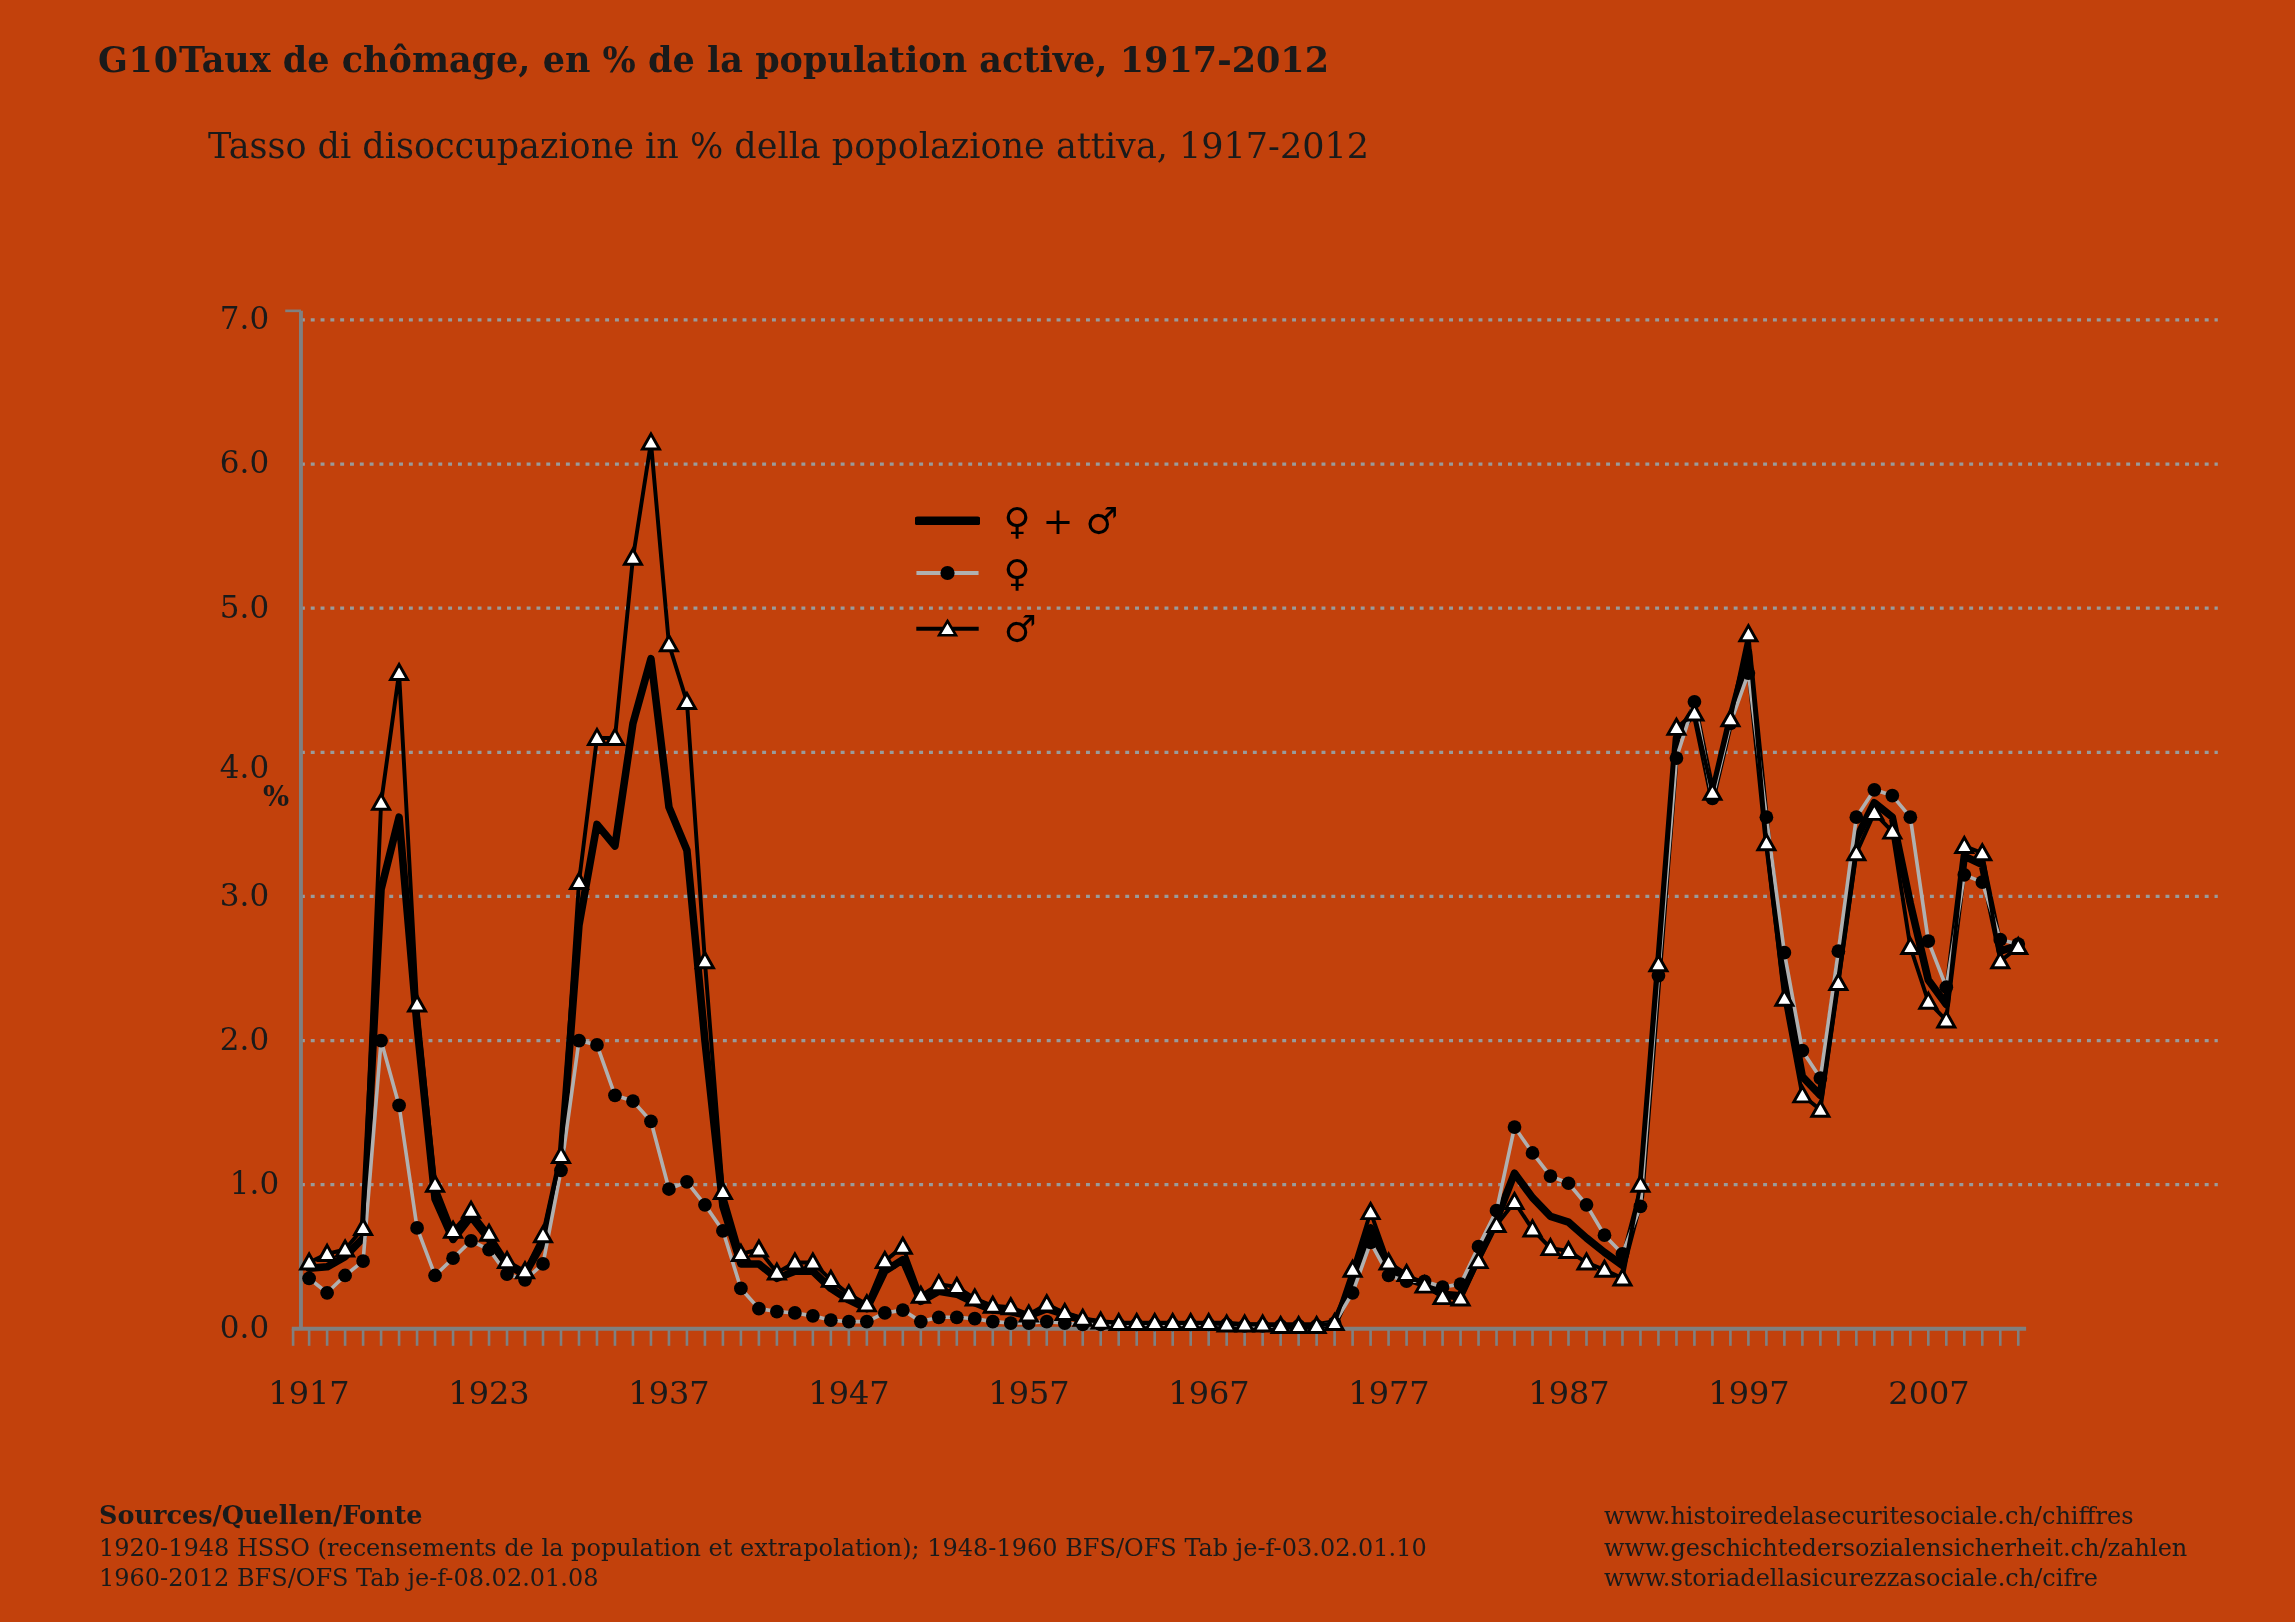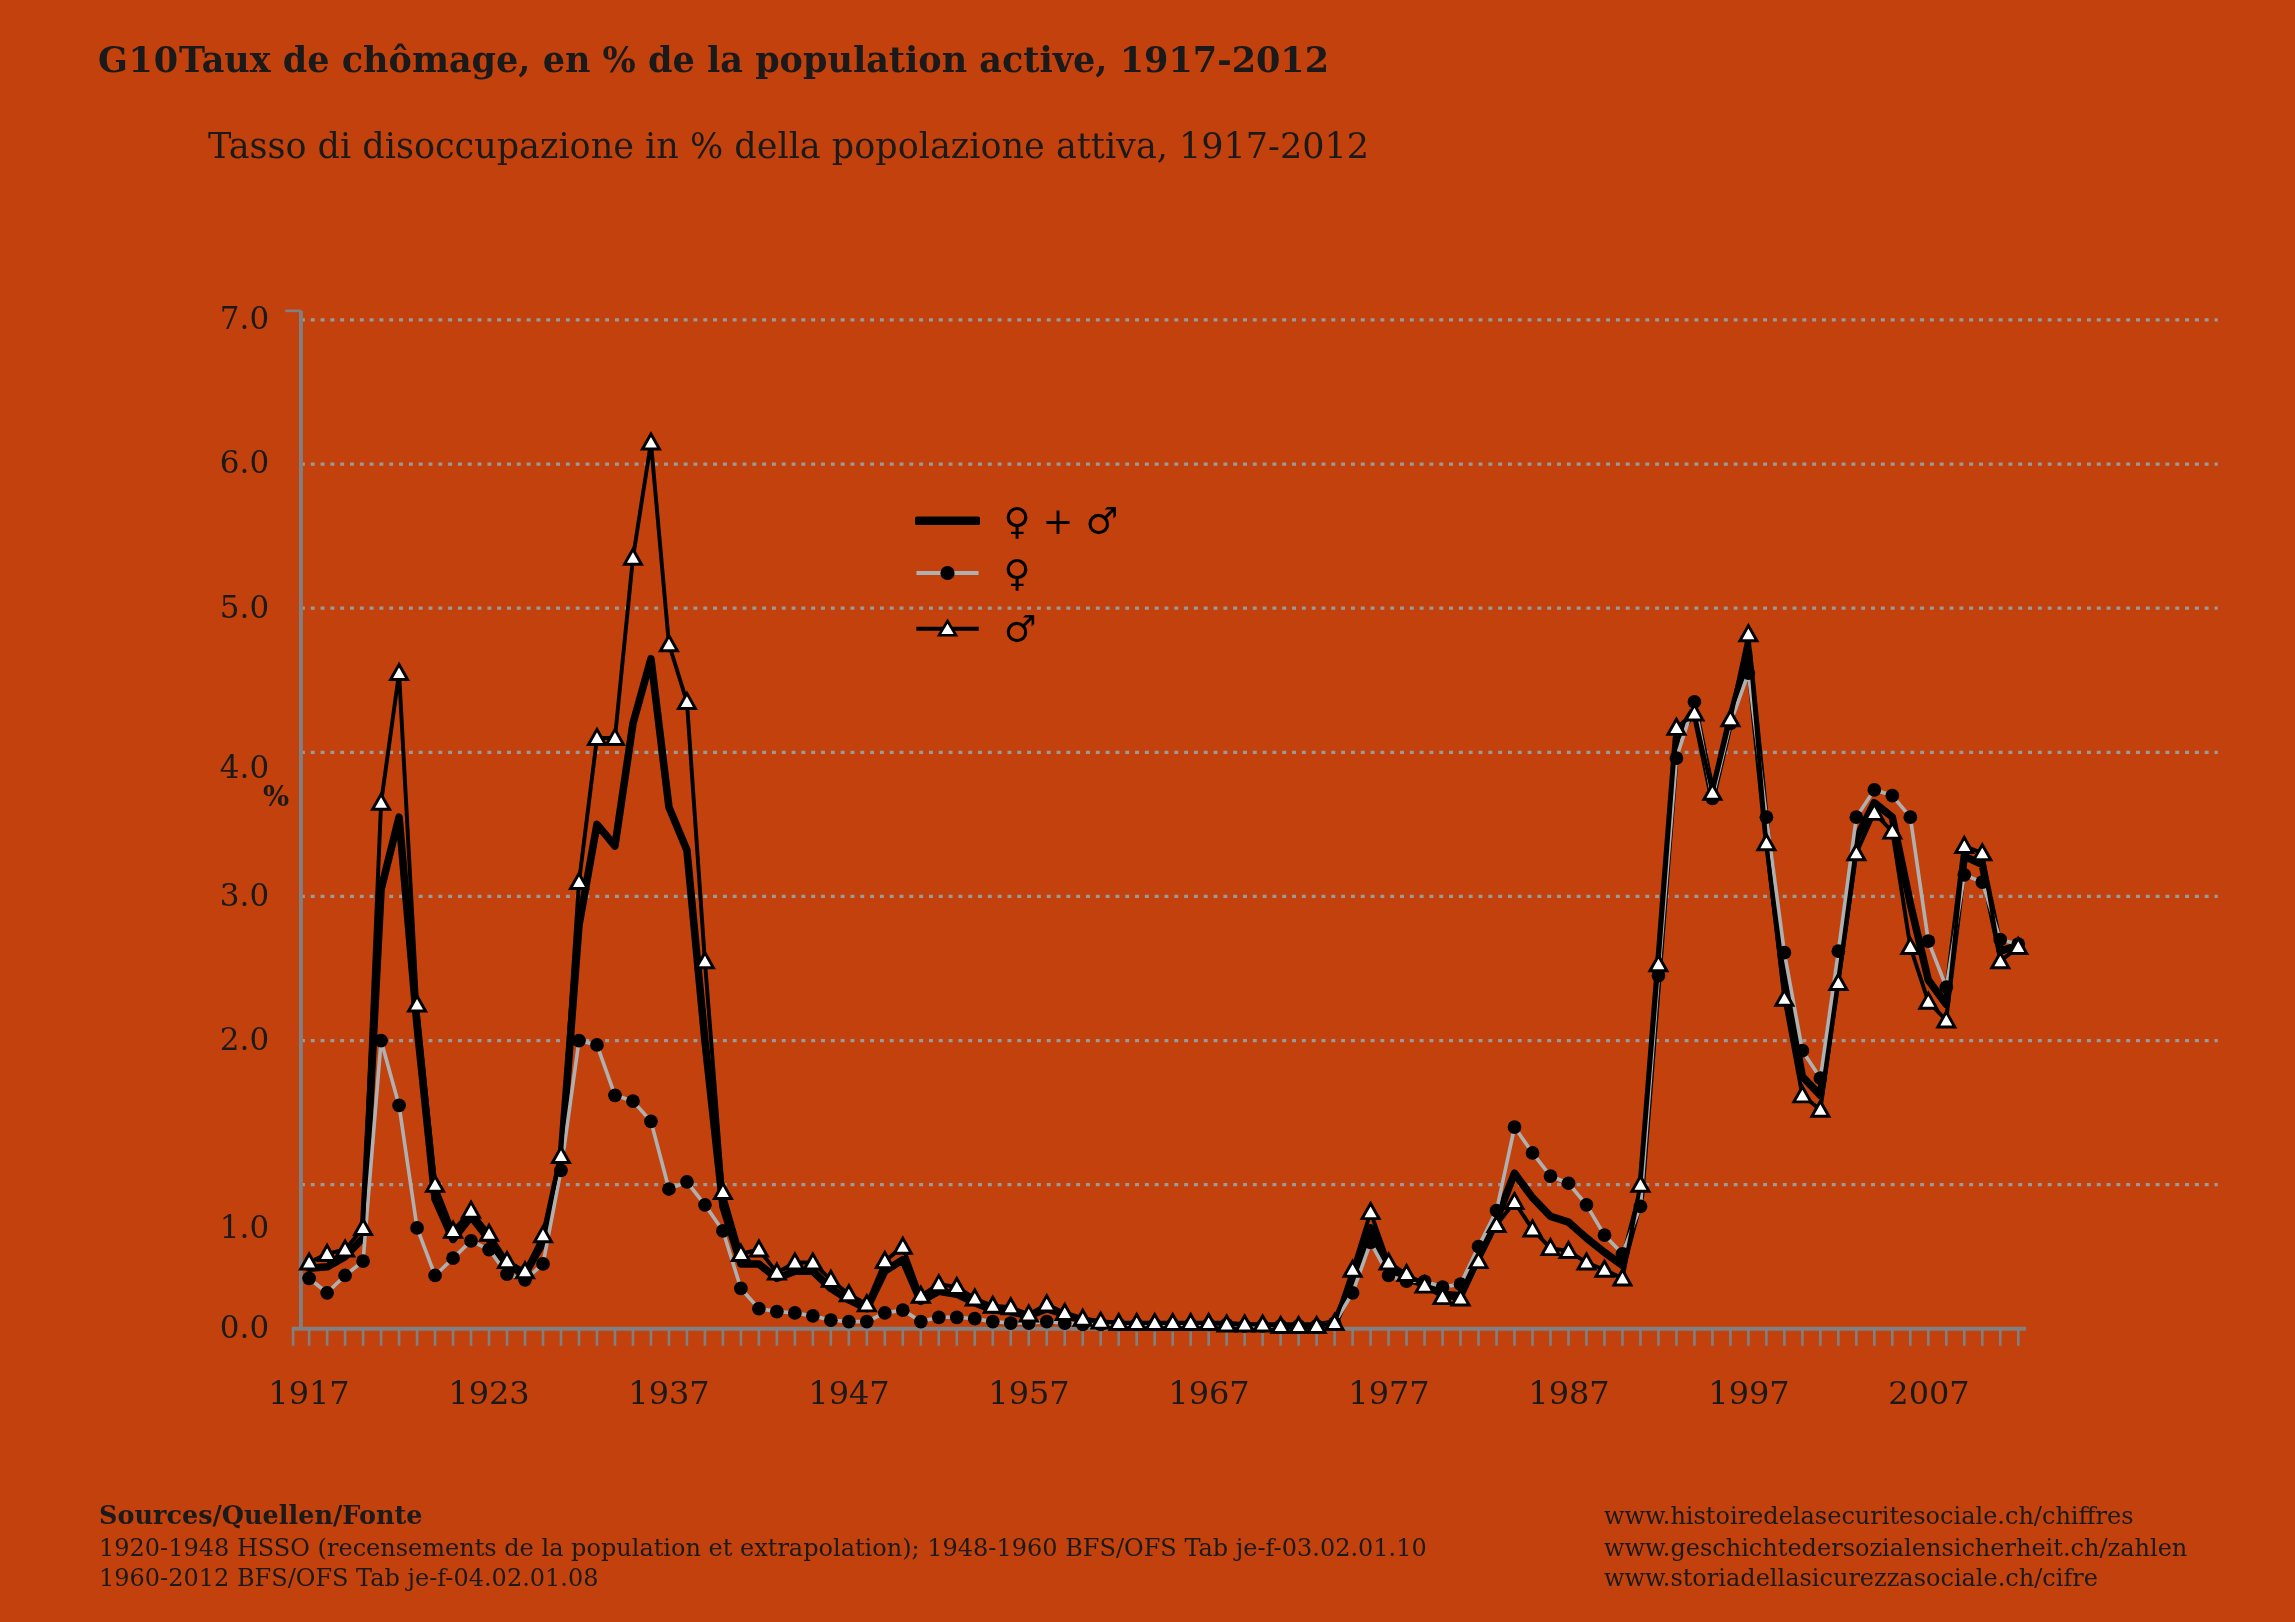--- a/index.html
+++ b/index.html
@@ -346,21 +346,21 @@
           <polygon points="3002.5,1279.995 3015.5,1302.995 2989.5,1302.995" fill="#ffffff" stroke="#000" stroke-width="4.5"></polygon>
           <polygon points="3030,1291.01 3043,1314.01 3017,1314.01" fill="#ffffff" stroke="#000" stroke-width="4.5"></polygon>
           <polygon points="3057.5,1456.2350000000001 3070.5,1479.2350000000001 3044.5,1479.2350000000001" fill="#ffffff" stroke="#000" stroke-width="4.5"></polygon>
           <polygon points="3085,1434.205 3098,1457.205 3072,1457.205" fill="#ffffff" stroke="#000" stroke-width="4.5"></polygon>
         </g>
       </svg>
   </div>
 
   <div id="ylabels">
       <div class="abs ylab" style="left: 202px; top: 1309px;">0.0</div>
-      <div class="abs ylab" style="left: 202px; top: 1165px; margin-top: 44px;">1.0</div>
+      <div class="abs ylab" style="left: 212px; top: 1165px;">1.0</div>
       <div class="abs ylab" style="left: 202px; top: 1021px;">2.0</div>
       <div class="abs ylab" style="left: 202px; top: 877px;">3.0</div>
       <div class="abs ylab" style="left: 202px; top: 733px; margin-top: 16px;">4.0</div>
       <div class="abs ylab" style="left: 202px; top: 589px;">5.0</div>
       <div class="abs ylab" style="left: 202px; top: 444px;">6.0</div>
       <div class="abs ylab" style="left: 202px; top: 300px;">7.0</div>
     </div>
 
   <div class="abs pct" style="left:263px;top:780px;">%</div>
 
@@ -395,19 +395,19 @@
       <svg width="65" height="23.6" viewBox="0 0 100 36">
         <line x1="2" y1="18" x2="98" y2="18" stroke="#000" stroke-width="6"></line>
         <polygon points="50,6 63,28 37,28" fill="#fff" stroke="#000" stroke-width="4"></polygon>
       </svg>
       <span class="legend-label">♂</span>
     </div>
   </div>
 
   <div class="abs src-head">Sources/Quellen/Fonte</div>
   <div class="abs src-1">1920-1948 HSSO (recensements de la population et extrapolation); 1948-1960 BFS/OFS Tab je-f-03.02.01.10</div>
-  <div class="abs src-2">1960-2012 BFS/OFS Tab je-f-04.02.01.08</div>
+  <div class="abs src-2">1960-2012 BFS/OFS Tab je-f-08.02.01.08</div>
   <div class="abs url-1">www.histoiredelasecuritesociale.ch/chiffres</div>
   <div class="abs url-2">www.geschichtedersozialensicherheit.ch/zahlen</div>
   <div class="abs url-3">www.storiadellasicurezzasociale.ch/cifre</div>
 
 </div>
 
 
 </body></html>

